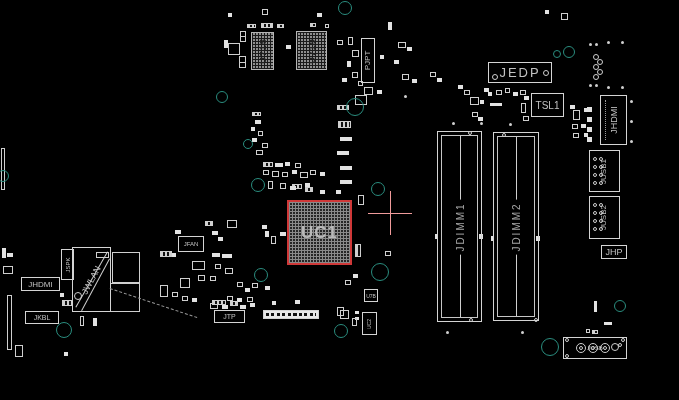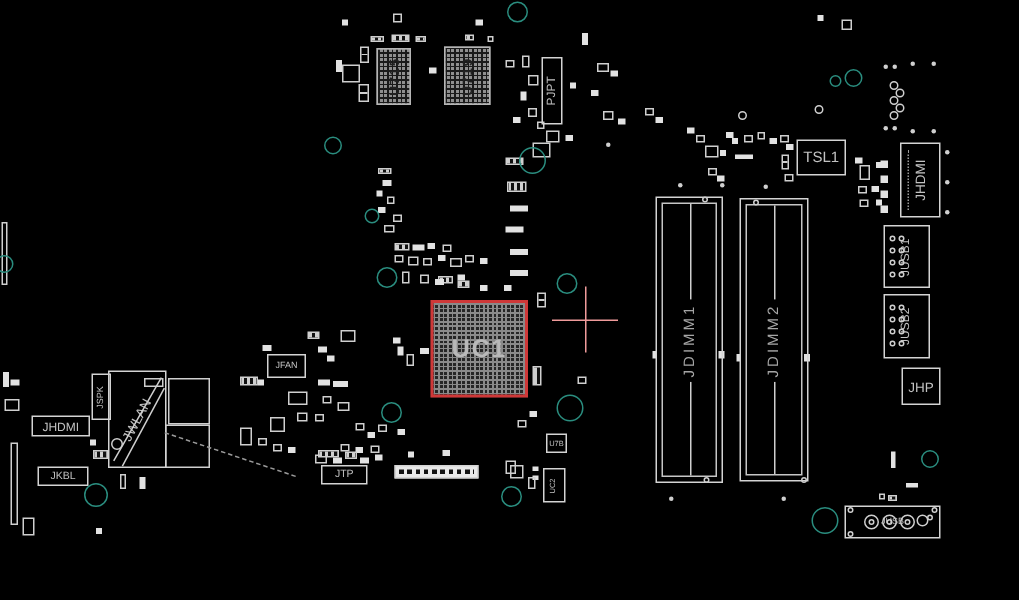--- a/index.html
+++ b/index.html
@@ -230,20 +230,23 @@
       <span class="lbl">JDIMM1</span>
     </div>
     <div class="dimm" style="left: 493px; top: 132px; width: 46px; height: 189px;">
       <div class="inner"></div>
       <div class="mid"></div>
       <span class="lbl">JDIMM2</span>
     </div>
     <div class="conn o-v" style="left: 361px; top: 38px; width: 14px; height: 45px;">
       <span class="lbl" style="font-size: 8px;">PJPT</span>
     </div>
+    <div class="conn o-h" style="left: 488px; top: 62px; width: 64px; height: 21px;">
+      <span class="lbl" style="font-size: 13px; letter-spacing: 2px;">JEDP</span>
+    </div>
     <div class="conn o-h" style="left: 531px; top: 93px; width: 33px; height: 24px;">
       <span class="lbl" style="font-size: 10px;">TSL1</span>
     </div>
     <div class="conn o-v" style="left: 600px; top: 95px; width: 27px; height: 50px;">
       <span class="lbl" style="font-size: 9px;">JHDMI</span>
       <div class="hdmi-dots"></div>
     </div>
     <div class="conn o-v" style="left: 589px; top: 150px; width: 31px; height: 42px; justify-content: flex-end; padding-right: 3px;">
       <span class="lbl" style="font-size: 8px;">JUSB1</span>
     </div>
@@ -259,21 +262,21 @@
       <span class="lbl" style="font-size: 8px;">JUSB2</span>
     </div>
     <div class="wc" style="left: 593px; top: 203px; width: 4px; height: 4px;"></div>
     <div class="wc" style="left: 599px; top: 203px; width: 4px; height: 4px;"></div>
     <div class="wc" style="left: 593px; top: 211px; width: 4px; height: 4px;"></div>
     <div class="wc" style="left: 599px; top: 211px; width: 4px; height: 4px;"></div>
     <div class="wc" style="left: 593px; top: 219px; width: 4px; height: 4px;"></div>
     <div class="wc" style="left: 599px; top: 219px; width: 4px; height: 4px;"></div>
     <div class="wc" style="left: 593px; top: 227px; width: 4px; height: 4px;"></div>
     <div class="wc" style="left: 599px; top: 227px; width: 4px; height: 4px;"></div>
-    <div class="conn o-h" style="left: 601px; top: 245px; width: 26px; height: 25px;">
+    <div class="conn o-h" style="left: 601px; top: 245px; width: 26px; height: 14px;">
       <span class="lbl" style="font-size: 9px;">JHP</span>
     </div>
     <div class="conn o-h" style="left: 178px; top: 236px; width: 26px; height: 16px;">
       <span class="lbl" style="font-size: 6px;">JFAN</span>
     </div>
     <div class="conn o-v" style="left: 61px; top: 249px; width: 13px; height: 31px;">
       <span class="lbl" style="font-size: 6px;">JSPK</span>
     </div>
     <div class="conn o-d" style="left: 72px; top: 247px; width: 39px; height: 65px;">
       <span class="lbl" style="font-size: 9px;">JWLAN</span>

